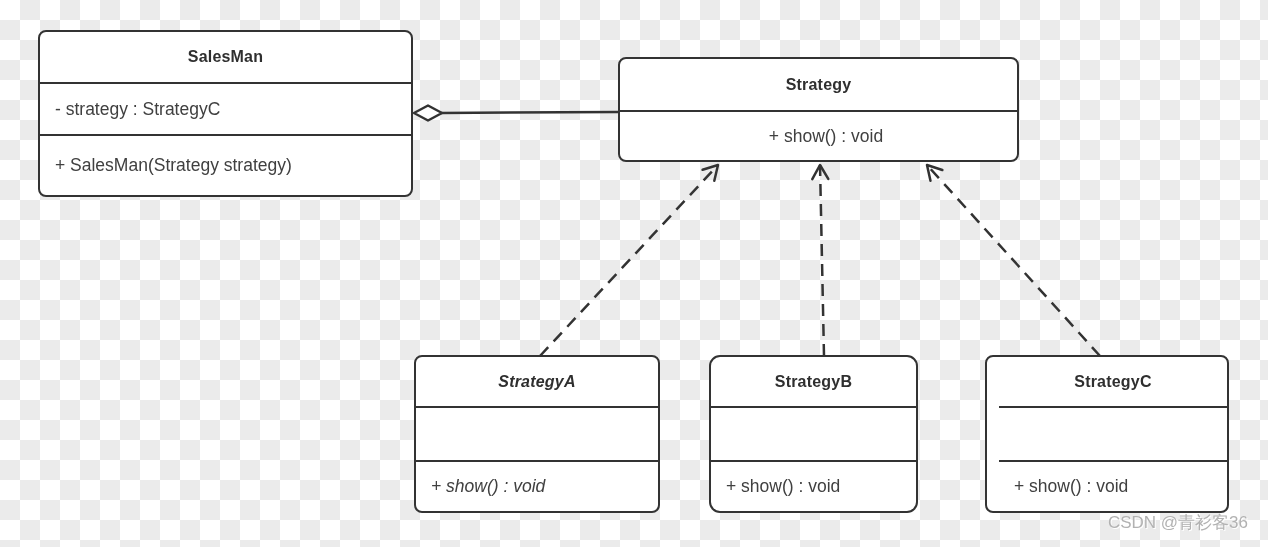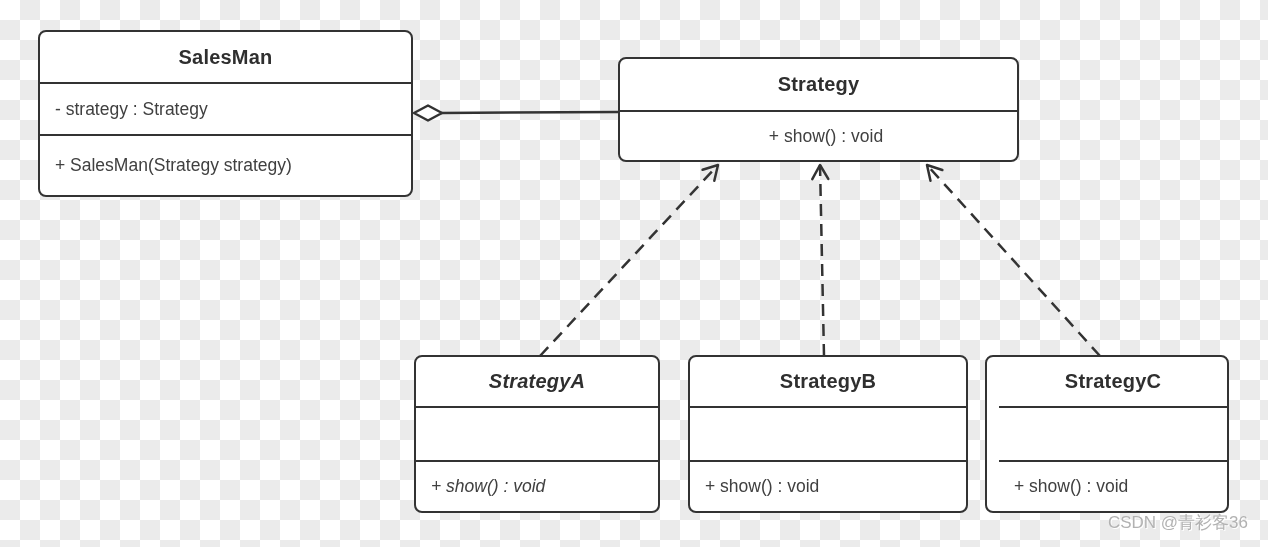--- a/index.html
+++ b/index.html
@@ -40,21 +40,21 @@
     display: flex;
     flex-direction: column;
     justify-content: center;
   }
   .uml-class .sec.with-divider {
     border-bottom: 2.5px solid #333333;
   }
   .uml-class .title {
     align-items: center;
     font-weight: bold;
-    font-size: 20px;
+    font-size: 16px;
     color: #2f2f2f;
     letter-spacing: 0.2px;
   }
   .uml-class .member-line {
     font-size: 17.5px;
     line-height: 27px;
     padding-left: 15px;
     white-space: nowrap;
   }
   .watermark {
@@ -84,21 +84,21 @@
     <polygon points="414,113 428,105.5 442,113 428,120.5" fill="#ffffff" stroke="#333333" stroke-width="2.5" stroke-linejoin="round"></polygon>
 
     <line x1="540" y1="356" x2="718" y2="165" stroke="#333333" stroke-width="2.5" stroke-dasharray="12 8" marker-end="url(#open-arrow)"></line>
     <line x1="824" y1="356" x2="820" y2="165" stroke="#333333" stroke-width="2.5" stroke-dasharray="12 8" marker-end="url(#open-arrow)"></line>
     <line x1="1100" y1="356" x2="927" y2="165" stroke="#333333" stroke-width="2.5" stroke-dasharray="12 8" marker-end="url(#open-arrow)"></line>
   </svg>
 
   <div class="uml-class" style="left:38px; top:30px; width:375px; height:167px;">
     <div class="sec with-divider title" style="height:52px;">SalesMan</div>
     <div class="sec with-divider" style="height:52px;">
-      <div class="member-line">- strategy : Strategy</div>
+      <div class="member-line">- strategy : StrategyC</div>
     </div>
     <div class="sec" style="flex:1;">
       <div class="member-line">+ SalesMan(Strategy strategy)</div>
     </div>
   </div>
 
   <div class="uml-class" style="left:618px; top:57px; width:401px; height:105px;text-align:center;">
     <div class="sec with-divider title" style="height:53px;">Strategy</div>
     <div class="sec" style="flex:1;">
       <div class="member-line">+ show() : void</div>
@@ -106,21 +106,21 @@
   </div>
 
   <div class="uml-class" style="left:414px; top:355px; width:246px; height:158px;font-style:italic;">
     <div class="sec with-divider title" style="height:51px;">StrategyA</div>
     <div class="sec with-divider" style="height:54px;"></div>
     <div class="sec" style="flex:1;">
       <div class="member-line">+ show() : void</div>
     </div>
   </div>
 
-  <div class="uml-class" style="left:688px; top:355px; width:280px; height:158px;">
+  <div class="uml-class" style="left:709px; top:355px; width:209px; height:158px;border-radius:11px;">
     <div class="sec with-divider title" style="height:51px;">StrategyB</div>
     <div class="sec with-divider" style="height:54px;"></div>
     <div class="sec" style="flex:1;">
       <div class="member-line">+ show() : void</div>
     </div>
   </div>
 
   <div class="uml-class" style="left:985px; top:355px; width:244px; height:158px;padding-left:12px;">
     <div class="sec with-divider title" style="height:51px;">StrategyC</div>
     <div class="sec with-divider" style="height:54px;"></div>

